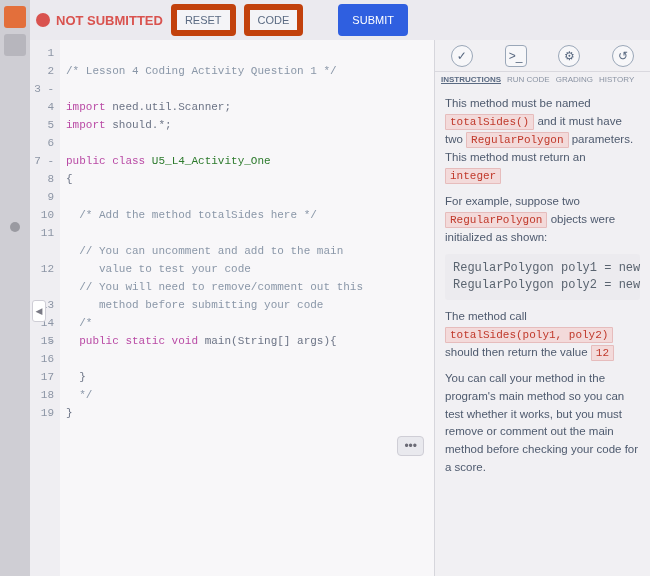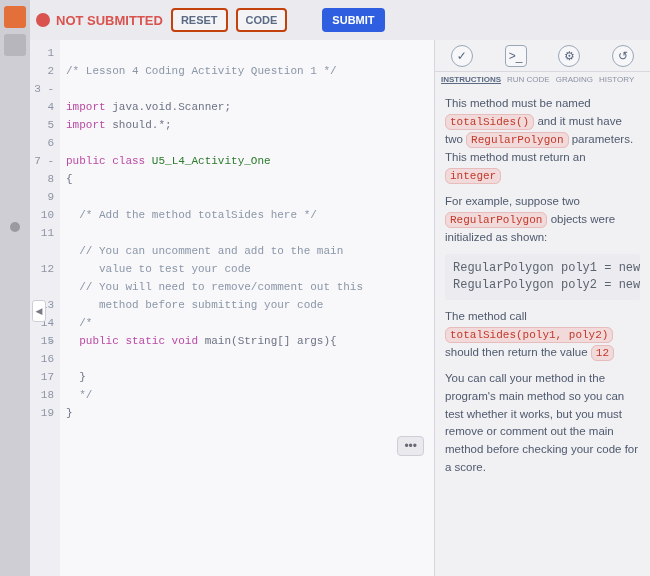--- a/index.html
+++ b/index.html
@@ -6,40 +6,40 @@
   html, body { width: 650px; height: 576px; overflow: hidden; font-family: Arial, Helvetica, sans-serif; background: #e0dfe4; }
   .app { display: flex; height: 100%; }
   .left-rail { width: 30px; background: #cfced4; display: flex; flex-direction: column; align-items: center; padding-top: 6px; gap: 6px; }
   .rail-box { width: 22px; height: 22px; background: #b7b6bd; border-radius: 3px; }
   .rail-box.accent { background: #e36f3b; }
   .rail-pin { width: 10px; height: 10px; background: #9a9aa1; border-radius: 50%; margin-top: 160px; }
   .main { flex: 1; display: flex; flex-direction: column; }
   .toolbar { display: flex; align-items: center; gap: 8px; padding: 20px 6px; background: #ebeaef; height: 32px; }
   .status { display: flex; align-items: center; gap: 6px; color: #d9534f; font-weight: bold; font-size: 13px; }
   .status-dot { width: 14px; height: 14px; border-radius: 50%; background: #d9534f; display: inline-block; }
-  .btn { border: 2px solid #c2410c; background: #f4f4f7; color: #5a6a82; font-size: 11px; font-weight: bold; padding: 4px 8px; border-radius: 4px; cursor: pointer; }
+  .btn { border: 6px solid #c2410c; background: #f4f4f7; color: #5a6a82; font-size: 11px; font-weight: normal; padding: 4px 8px; border-radius: 4px; cursor: pointer; }
   .btn.primary { background: #2f5fe0; color: #fff; border-color: #2f5fe0; margin-left: 27px; }
   .body { flex: 1; display: flex; overflow: hidden; }
   .editor-wrap { flex: 1; display: flex; background: #f8f7f9; border-right: 1px solid #d6d6dc; position: relative; }
   .gutter { width: 30px; background: #efeef2; color: #8c95a5; font-family: "Courier New", monospace; font-size: 11px; text-align: right; padding: 4px 6px 0 0; line-height: 18px; }
   .gutter .ln { height: 18px; }
   .code { flex: 1; font-family: "Courier New", monospace; font-size: 11px; color: #6b7385; padding: 4px 4px 0 6px; line-height: 18px; white-space: pre; overflow: hidden; }
   .cmt { color: #8a97a8; }
   .kw { color: #b94aa5; }
   .cls { color: #2c7a2c; }
   .more-dots { position: absolute; bottom: 120px; right: 10px; background: #e9e9ee; border: 1px solid #cfced6; border-radius: 4px; padding: 2px 6px; font-size: 12px; color: #6b6b76; }
   .side { width: 215px; background: #f1f0f3; display: flex; flex-direction: column; }
   .side-tools { height: 32px; display: flex; align-items: center; justify-content: space-around; border-bottom: 1px solid #d9d8de; }
   .tool-icon { width: 22px; height: 22px; border: 1px solid #9aa7b8; border-radius: 4px; display: flex; align-items: center; justify-content: center; color: #5a6a82; font-size: 12px; background: #f7f7f9; }
   .tool-icon.round { border-radius: 50%; }
   .side-tabs { display: flex; font-size: 8px; color: #8a93a3; padding: 3px 6px; gap: 6px; }
   .side-tabs span.active { color: #5a6a82; font-weight: bold; text-decoration: underline; }
   .instructions { flex: 1; overflow: hidden; padding: 8px 10px; font-size: 11.5px; color: #4e5a6e; line-height: 1.55; }
   .instructions p { margin-bottom: 8px; }
-  .code-chip { background: #f3dada; color: #c0392b; font-family: "Courier New", monospace; font-size: 11px; padding: 1px 4px; border-radius: 6px; border: 1px solid #e6bcbc; white-space: nowrap; }
+  .code-chip { background: #f3dada; color: #c0392b; font-family: "Courier New", monospace; font-size: 11px; padding: 1px 4px; border-radius: 1px; border: 1px solid #e6bcbc; white-space: nowrap; }
   .code-block { background: #ecebef; font-family: Liberation Mono, monospace; font-size: 12px; color: #5a6470; padding: 6px 8px; border-radius: 3px; margin: 4px 0 8px 0; white-space: pre; line-height: 1.4; }
   .scroll-handle { position: absolute; left: 2px; top: 260px; width: 14px; height: 22px; background: #fff; border: 1px solid #cfced6; border-radius: 3px; display:flex; align-items:center; justify-content:center; font-size:9px; color:#7a7a85;}
 </style>
 </head>
 <body>
 
 <div class="app">
 
   <div class="left-rail">
     <div class="rail-box accent"></div>
@@ -81,21 +81,21 @@
           <div class="ln"><span>14</span> <span>-</span></div>
           <div class="ln">15</div>
           <div class="ln">16</div>
           <div class="ln">17</div>
           <div class="ln">18</div>
           <div class="ln">19</div>
         </div>
         <div class="code">
 <span class="cmt">/* Lesson 4 Coding Activity Question 1 */</span>
 <span></span>
-<span class="kw">import</span><span> java.void.Scanner;</span>
+<span class="kw">import</span><span> need.util.Scanner;</span>
 <span class="kw">import</span><span> should.*;</span>
 <span></span>
 <span class="kw">public class </span><span class="cls">U5_L4_Activity_One</span>
 <span>{</span>
 <span></span>
 <span class="cmt">  /* Add the method totalSides here */</span>
 <span></span>
 <span class="cmt">  // You can uncomment and add to the main
      value to test your code</span>
 <span class="cmt">  // You will need to remove/comment out this

